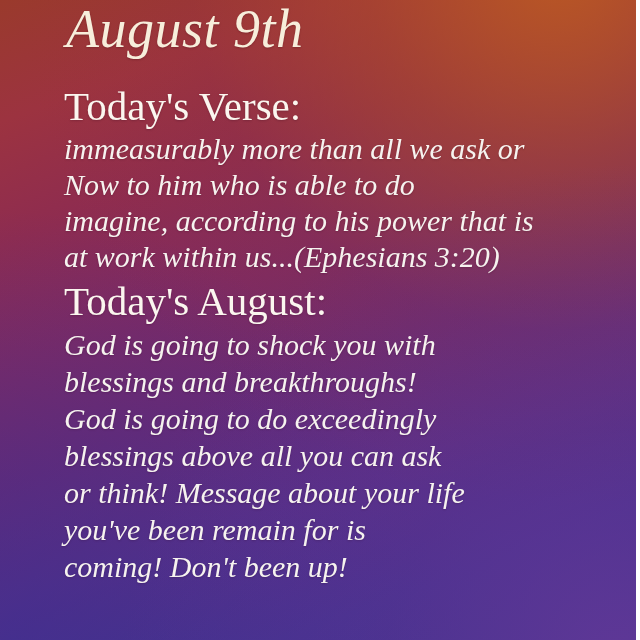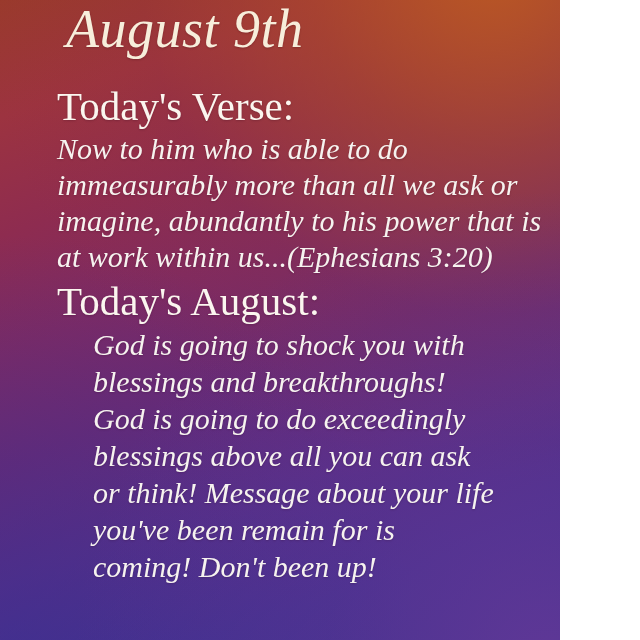--- a/index.html
+++ b/index.html
@@ -8,21 +8,21 @@
   }
   body {
     width: 640px;
     height: 640px;
     overflow: hidden;
     font-family: "Liberation Serif", "DejaVu Serif", serif;
   }
 
   #devotional-card {
     position: relative;
-    width: 560px;
+    width: 636px;
     height: 640px;
     box-sizing: border-box;
     overflow: hidden;
     
     background:
       linear-gradient(160deg,
         #9a3a2c 0%,
         #9c3340 14%,
         #8e2c50 28%,
         #7e2a63 42%,
@@ -65,21 +65,21 @@
     font-size: 54px;
     font-style: italic;
     color: #f7eedb;
     letter-spacing: 0.5px;
     white-space: nowrap;
     text-shadow: 0 1px 2px rgba(60,10,20,0.28);
   }
 
   .section {
     position: absolute;
-    left: 57px;
+    left: 64px;
     right: 12px;
   }
   #verse-section { top: 86px; }
   #message-section { top: 281px; }
 
   .section-heading {
     font-size: 41px;
     font-style: normal;
     color: #fbf6ef;
     line-height: 1.0;
@@ -96,37 +96,36 @@
   .body-lines li {
     font-size: 30px;
     font-style: italic;
     color: #f6f3ef;
     line-height: 36px;
     white-space: nowrap;
     text-shadow: 0 1px 2px rgba(50,10,30,0.22);
   }
   #message-section .body-lines li {
     line-height: 37px;
-    margin-left: 36px;
   }
 </style>
 </head>
 <body>
 
 <div id="devotional-card">
   <div class="content">
 
     <div class="date-title">August 9th</div>
 
     <div class="section" id="verse-section">
       <div class="section-heading">Today's Verse:</div>
       <ul class="body-lines">
+        <li>immeasurably more than all we ask or</li>
         <li>Now to him who is able to do</li>
-        <li>immeasurably more than all we ask or</li>
-        <li>imagine, abundantly to his power that is</li>
+        <li>imagine, according to his power that is</li>
         <li>at work within us...(Ephesians 3:20)</li>
       </ul>
     </div>
 
     <div class="section" id="message-section">
       <div class="section-heading">Today's August:</div>
       <ul class="body-lines">
         <li>God is going to shock you with</li>
         <li>blessings and breakthroughs!</li>
         <li>God is going to do exceedingly</li>

